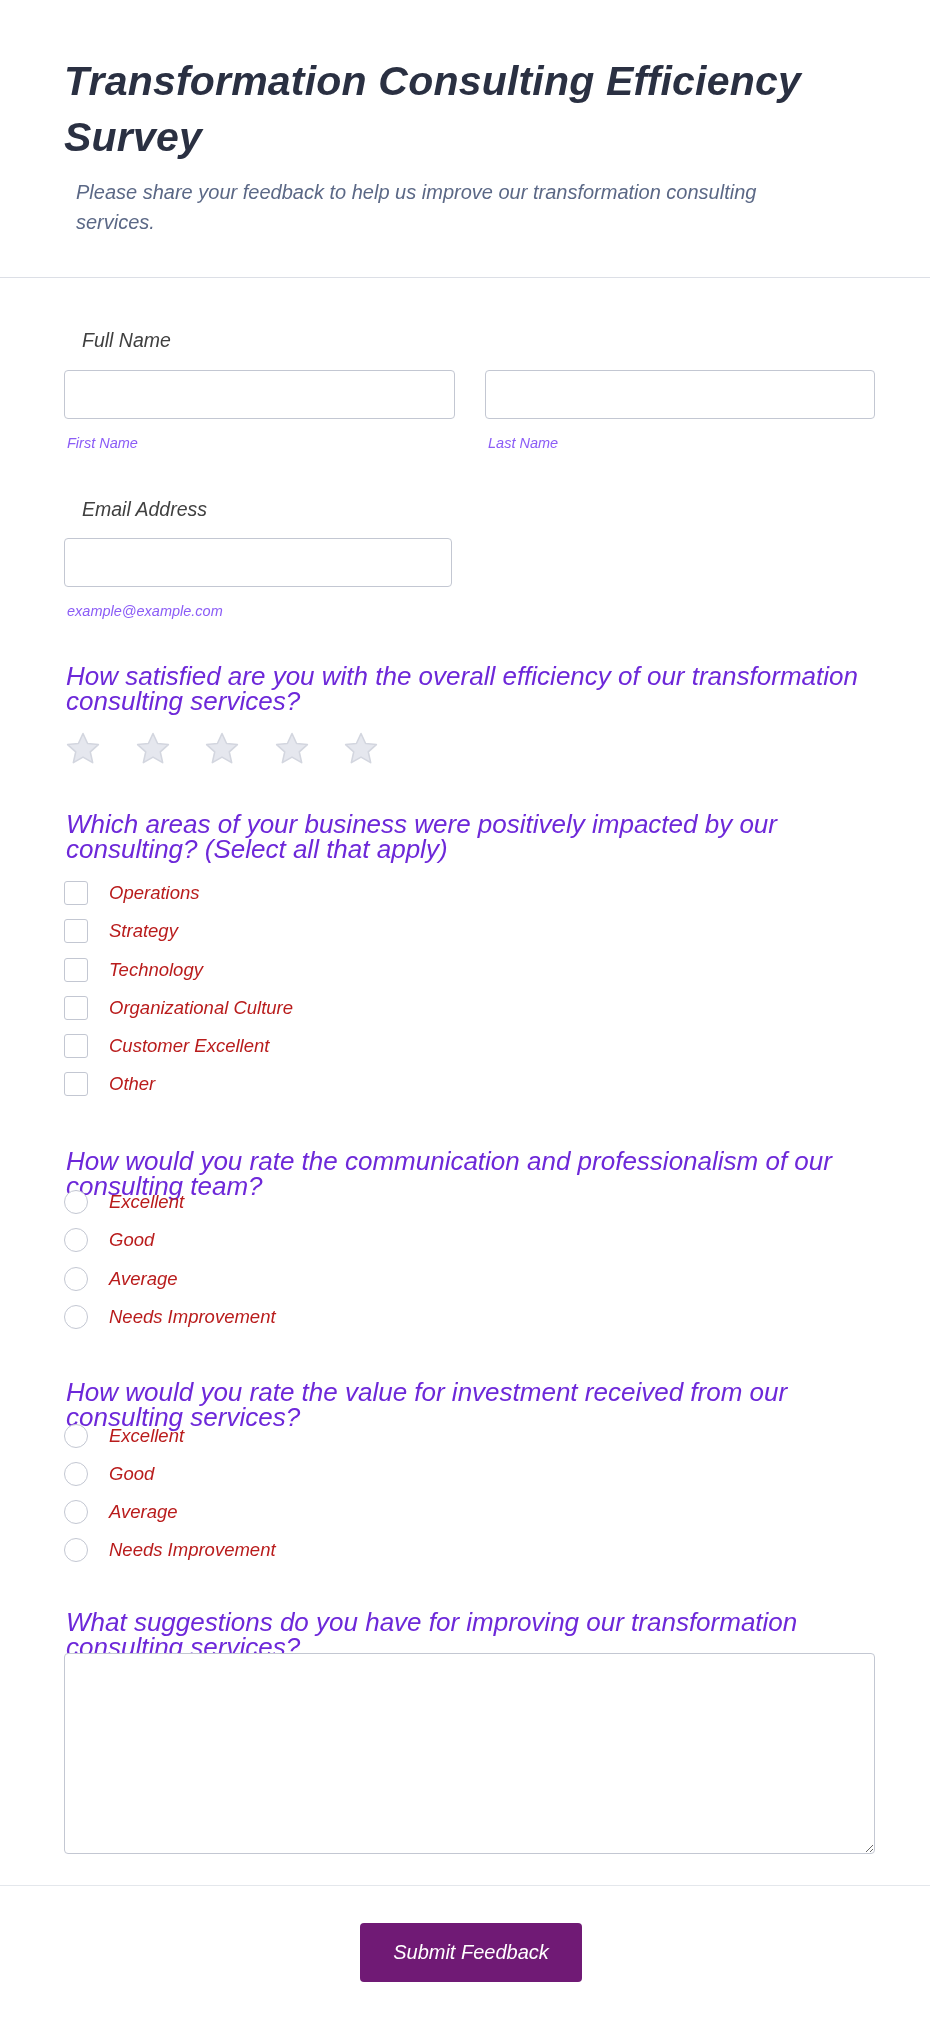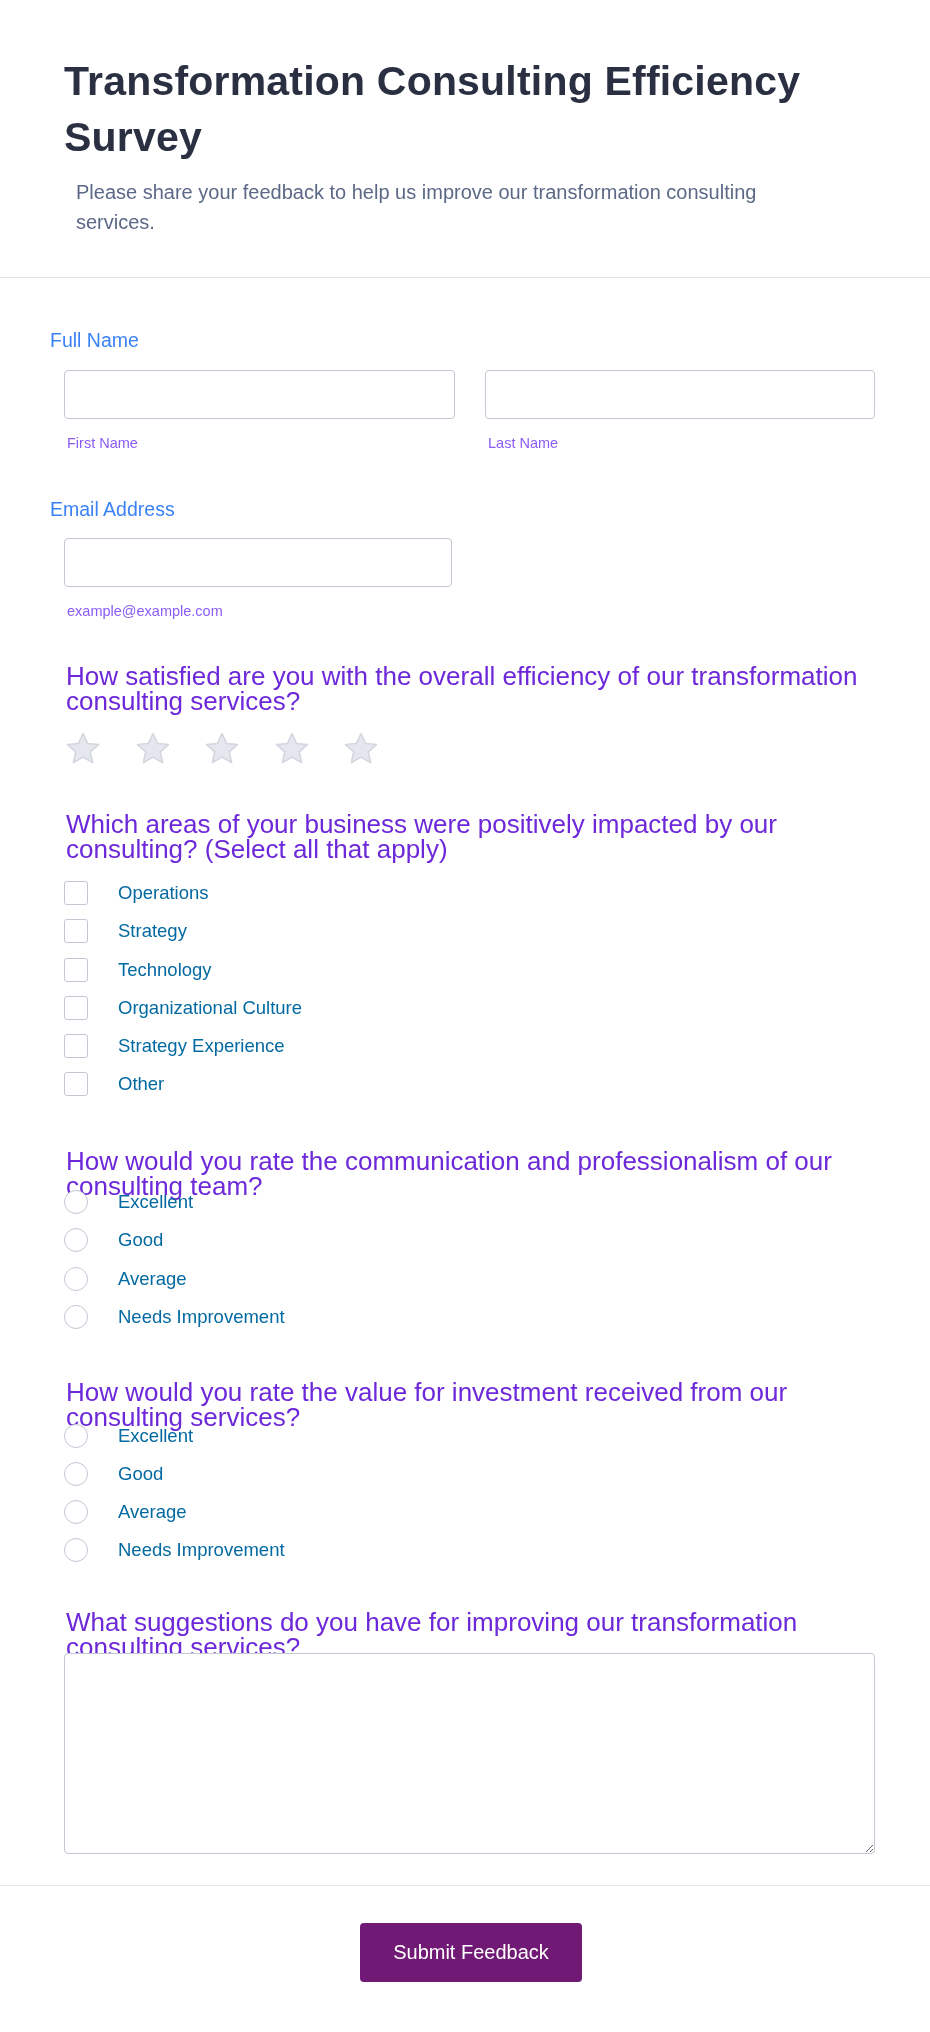--- a/index.html
+++ b/index.html
@@ -1,31 +1,31 @@
 <!DOCTYPE html>
 <html><head>
 <meta charset="utf-8">
 <style>
   html, body { margin:0; padding:0; background:#ffffff; }
   body { width:930px; height:2032px; position:relative; overflow:hidden;
          font-family:"Liberation Sans", "DejaVu Sans", sans-serif; color:#2b3245; }
-  .abs { position:absolute; }
+  .abs { position:absolute;font-style:italic; }
   .title { left:64px; top:53px; width:800px; font-size:41px; font-weight:bold; line-height:56px; color:#2a3042; letter-spacing:0.2px; margin:0; }
   .subtitle { left:64px; top:165px; width:760px; font-size:20px; line-height:30px; color:#5b6886; margin:12px; }
   .divider { left:0; width:930px; height:1px; background:#dcdfe6; }
-  .label { left:50px; font-size:19.5px; line-height:26px; color:#3b82f6;text-align:center; }
+  .label { left:82px; font-size:19.5px; line-height:26px; color:#404040;text-align:center; }
   .input { height:49px; box-sizing:border-box; border:1.5px solid #c3c7d2; border-radius:4px; background:#fff; padding:0 12px; font-size:17px; font-family:"Liberation Sans", sans-serif; outline:none; margin:0; }
   .sublabel { font-size:14.5px; line-height:18px; color:#8b5cf6; }
   .question { left:66px; width:820px; font-size:26px; line-height:25px; color:#6d28d9; }
   .stars { left:64px; top:730px; display:flex; }
   .star { width:38px; height:38px; margin-right:31.5px; cursor:pointer; }
   .opt { left:64px; height:26px; display:flex; align-items:center; cursor:pointer; }
   .cb { width:24px; height:24px; box-sizing:border-box; border:1.5px solid #c3c7d2; border-radius:3px; background:#fff; flex:none; }
   .rb { width:24px; height:24px; box-sizing:border-box; border:1.5px solid #c3c7d2; border-radius:50%; background:#fff; flex:none; }
-  .opt-label { margin-left:30px; font-size:18.5px; color:#0369a1; }
+  .opt-label { margin-left:21px; font-size:18.5px; color:#b91c1c; }
   .textarea { left:64px; top:1653px; width:811px; height:201px; box-sizing:border-box; border:1.5px solid #c3c7d2; border-radius:4px; background:#fff; resize:vertical; margin:0; padding:10px; font-family:"Liberation Sans", sans-serif; font-size:17px; outline:none; }
   .submit { left:360px; top:1923px; width:222px; height:59px; background:#701a75; color:#ffffff; border:none; border-radius:4px; font-size:20px; font-family:"Liberation Sans", sans-serif; cursor:pointer; padding:0; }
 </style>
 </head>
 <body>
 
 <h1 class="abs title">Transformation Consulting Efficiency Survey</h1>
 <p class="abs subtitle">Please share your feedback to help us improve our transformation consulting services.</p>
 <div class="abs divider" style="top:277px"></div>
 
@@ -70,21 +70,21 @@
 <label class="abs opt" style="top:957px">
   <span class="cb"></span>
   <span class="opt-label">Technology</span>
 </label>
 <label class="abs opt" style="top:995px">
   <span class="cb"></span>
   <span class="opt-label">Organizational Culture</span>
 </label>
 <label class="abs opt" style="top:1033px">
   <span class="cb"></span>
-  <span class="opt-label">Strategy Experience</span>
+  <span class="opt-label">Customer Excellent</span>
 </label>
 <label class="abs opt" style="top:1071px">
   <span class="cb"></span>
   <span class="opt-label">Other</span>
 </label>
 
 <div class="abs question" style="top:1149px">How would you rate the communication and professionalism of our consulting team?</div>
 <label class="abs opt" style="top:1189px">
   <span class="rb"></span>
   <span class="opt-label">Excellent</span>

